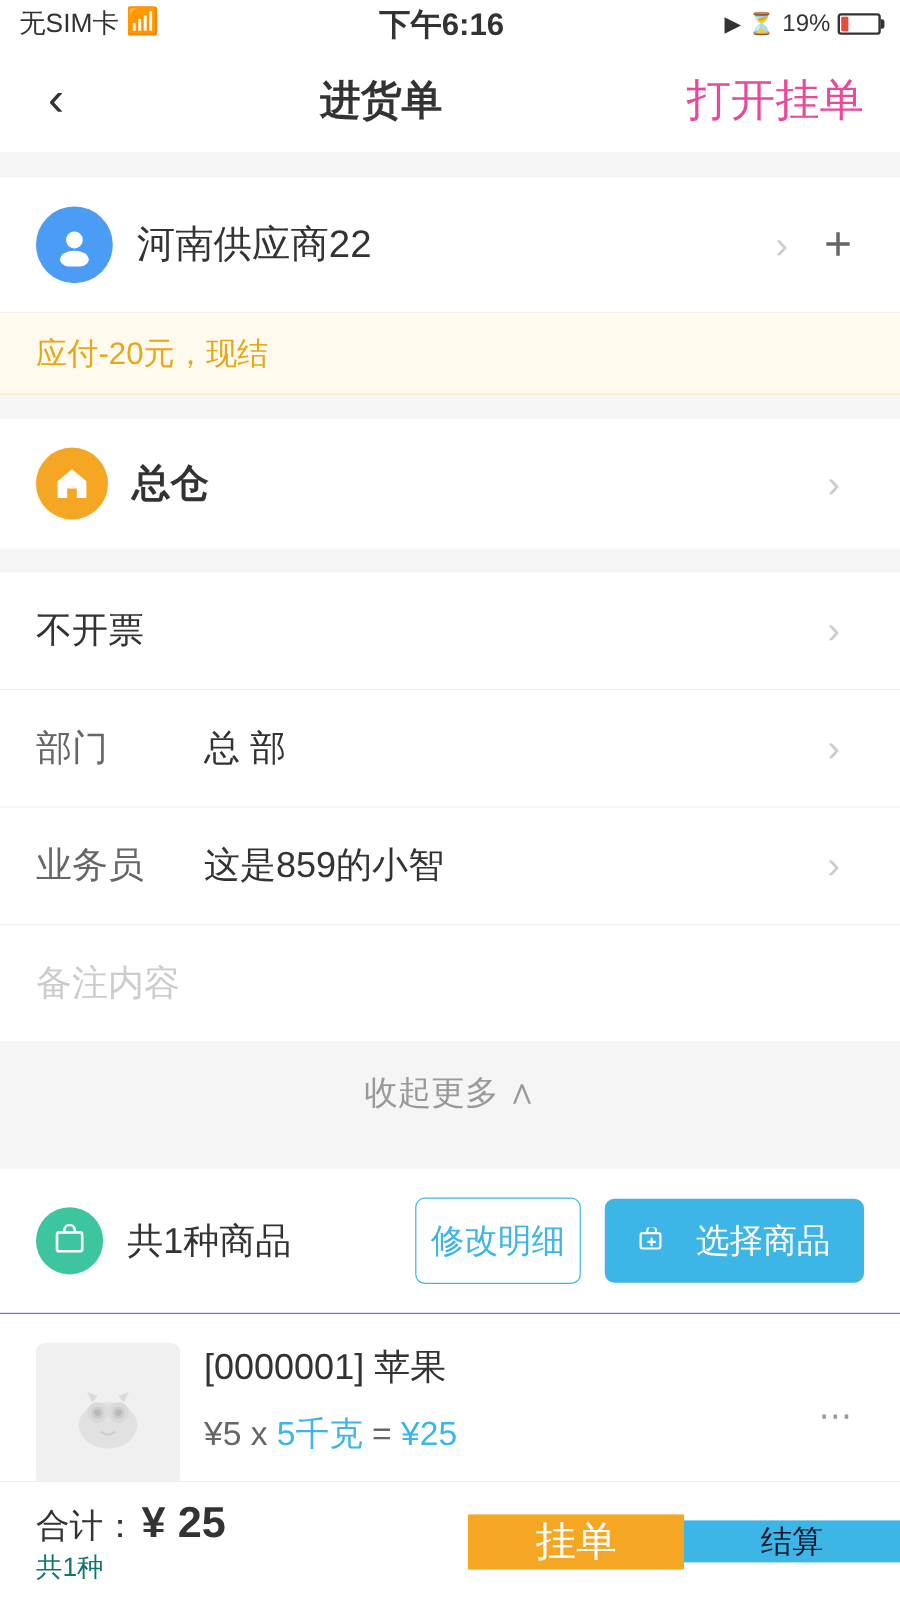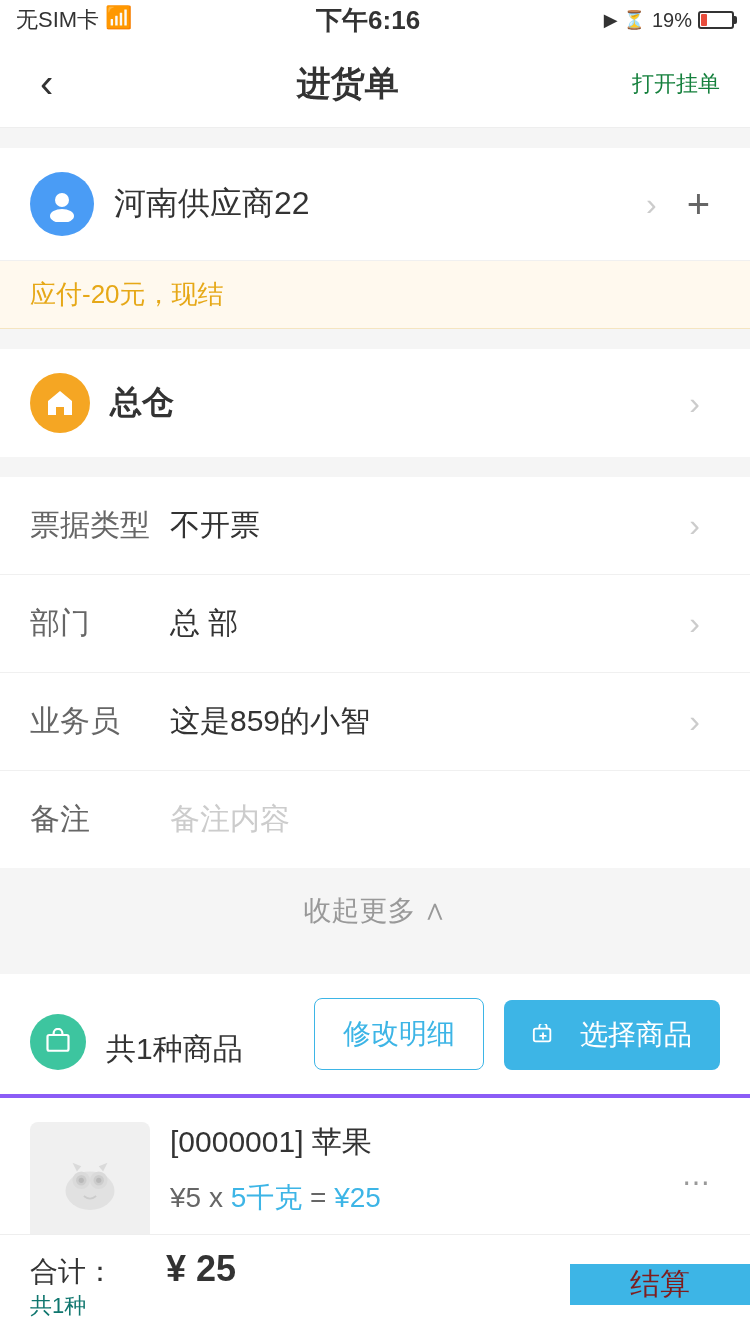--- a/index.html
+++ b/index.html
@@ -70,22 +70,22 @@
       color: #333;
       cursor: pointer;
       padding: 10px;
     }
     .nav-title {
       font-size: 34px;
       font-weight: 600;
       color: #333;
     }
     .nav-action {
-      font-size: 22px;
-      color: #15803d;
+      font-size: 37px;
+      color: #ec4899;
       cursor: pointer;
     }
 
     
     .section-gap {
       height: 20px;
       background: #f5f5f5;
     }
 
     
@@ -206,24 +206,24 @@
       font-size: 28px;
       color: #999;
       cursor: pointer;
       margin-top: 0;
     }
 
     
     .product-header {
       background: #fff;
       display: flex;
-      align-items: flex-end;
+      align-items: center;
       padding: 24px 30px;
       margin-top: 20px;
-      border-bottom: 4px solid #8b5cf6;
+      border-bottom: 1px solid #8b5cf6;
       gap: 20px;
     }
     .product-count-icon {
       width: 56px;
       height: 56px;
       border-radius: 50%;
       background: #3dc59f;
       display: flex;
       align-items: center;
       justify-content: center;
@@ -232,21 +232,21 @@
     .product-count-text {
       flex: 1;
       font-size: 30px;
       color: #333;
     }
     .btn-outline {
       border: 1px solid #3db5e6;
       color: #3db5e6;
       background: #fff;
       border-radius: 8px;
-      padding: 16px 28px;
+      padding: 16px 12px;
       font-size: 28px;
       cursor: pointer;
     }
     .btn-primary {
       background: #3db5e6;
       color: #fff;
       border: none;
       border-radius: 8px;
       padding: 16px 28px;
       font-size: 28px;
@@ -321,43 +321,42 @@
       padding: 0 30px;
     }
     .total-label {
       font-size: 28px;
       color: #333;
     }
     .total-amount {
       font-size: 36px;
       font-weight: 600;
       color: #333;
-      margin-left: 48px;
     }
     .total-count {
       font-size: 22px;
       color: #0f766e;
     }
     .btn-pending {
       width: 180px;
       background: #f5a623;
       color: #fff;
       border: none;
       font-size: 34px;
       cursor: pointer;
       display: flex;
       align-items: center;
       justify-content: center;
     }
     .btn-checkout {
       width: 180px;
       background: #3db5e6;
-      color: #7f1d1d;
+      color: #0f172a;
       border: none;
-      font-size: 30px;
+      font-size: 26px;
       cursor: pointer;
       display: flex;
       align-items: center;
       justify-content: center;
     }
 
     
     .content-wrapper {
       padding-bottom: 100px;
     }
@@ -413,36 +412,34 @@
           <path d="M4 14L16 4L28 14V28H20V20H12V28H4V14Z" fill="white"></path>
         </svg>
       </div>
       <span class="warehouse-name">总仓</span>
       <span class="chevron-right">›</span>
     </div>
   </div>
 
   <div class="form-section">
     <div class="form-row">
-      <span class="form-label">票据类型</span>
       <span class="form-value">不开票</span>
       <span class="chevron-right">›</span>
     </div>
     <div class="form-row">
       <span class="form-label">部门</span>
       <span class="form-value">总 部</span>
       <span class="chevron-right">›</span>
     </div>
     <div class="form-row">
       <span class="form-label">业务员</span>
       <span class="form-value">这是859的小智</span>
       <span class="chevron-right">›</span>
     </div>
     <div class="form-row">
-      <span class="form-label">备注</span>
       <span class="form-placeholder">备注内容</span>
     </div>
   </div>
 
   <div class="collapse-bar">收起更多 ∧</div>
 
   <div class="product-header">
     <div class="product-count-icon">
       <svg viewBox="0 0 32 32" width="28" height="28">
         <rect x="4" y="8" width="24" height="18" rx="2" fill="none" stroke="white" stroke-width="2.5"></rect>
@@ -498,14 +495,15 @@
 </div>
 
 <div class="bottom-bar">
   <div class="total-section">
     <div style="display:flex; align-items:baseline; gap:4px;">
       <span class="total-label">合计：</span>
       <span class="total-amount">¥ 25</span>
     </div>
     <div class="total-count">共1种</div>
   </div>
+  <button class="btn-pending">挂单</button>
   <button class="btn-checkout">结算</button>
 </div>
 
 </body></html>

